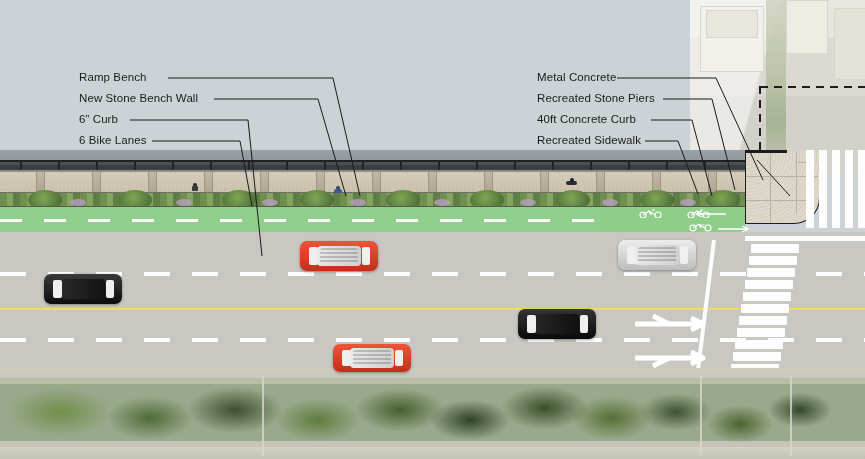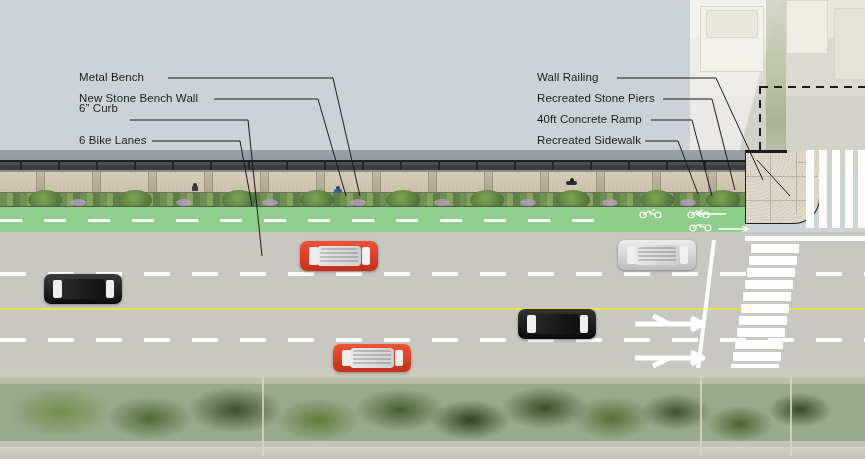--- a/index.html
+++ b/index.html
@@ -422,23 +422,23 @@
     <path d="M130 120 L248 120 L262 256" stroke="#1a1a1a" stroke-width="1" fill="none"></path>
     <path d="M152 141 L240 141 L252 206" stroke="#1a1a1a" stroke-width="1" fill="none"></path>
 
     <path d="M617 78 L716 78 L763 180" stroke="#1a1a1a" stroke-width="1" fill="none"></path>
     <path d="M663 99 L712 99 L735 190" stroke="#1a1a1a" stroke-width="1" fill="none"></path>
     <path d="M651 120 L692 120 L712 196" stroke="#1a1a1a" stroke-width="1" fill="none"></path>
     <path d="M645 141 L678 141 L698 194" stroke="#1a1a1a" stroke-width="1" fill="none"></path>
     <path d="M757 160 L790 196" stroke="#1a1a1a" stroke-width="1" fill="none"></path>
   </svg>
 
-  <div class="label" style="left:79px;top:71px">Metal Bench</div>
+  <div class="label" style="left:79px;top:71px">Ramp Bench</div>
   <div class="label" style="left:79px;top:92px">New Stone Bench Wall</div>
-  <div class="label" style="left:79px;top:102px">6” Curb</div>
+  <div class="label" style="left:79px;top:113px">6” Curb</div>
   <div class="label" style="left:79px;top:134px">6 Bike Lanes</div>
 
-  <div class="label" style="left:537px;top:71px">Wall Railing</div>
+  <div class="label" style="left:537px;top:71px">Metal Concrete</div>
   <div class="label" style="left:537px;top:92px">Recreated Stone Piers</div>
-  <div class="label" style="left:537px;top:113px">40ft Concrete Ramp</div>
+  <div class="label" style="left:537px;top:113px">40ft Concrete Curb</div>
   <div class="label" style="left:537px;top:134px">Recreated Sidewalk</div>
 
 </div>
 
 </body></html>

